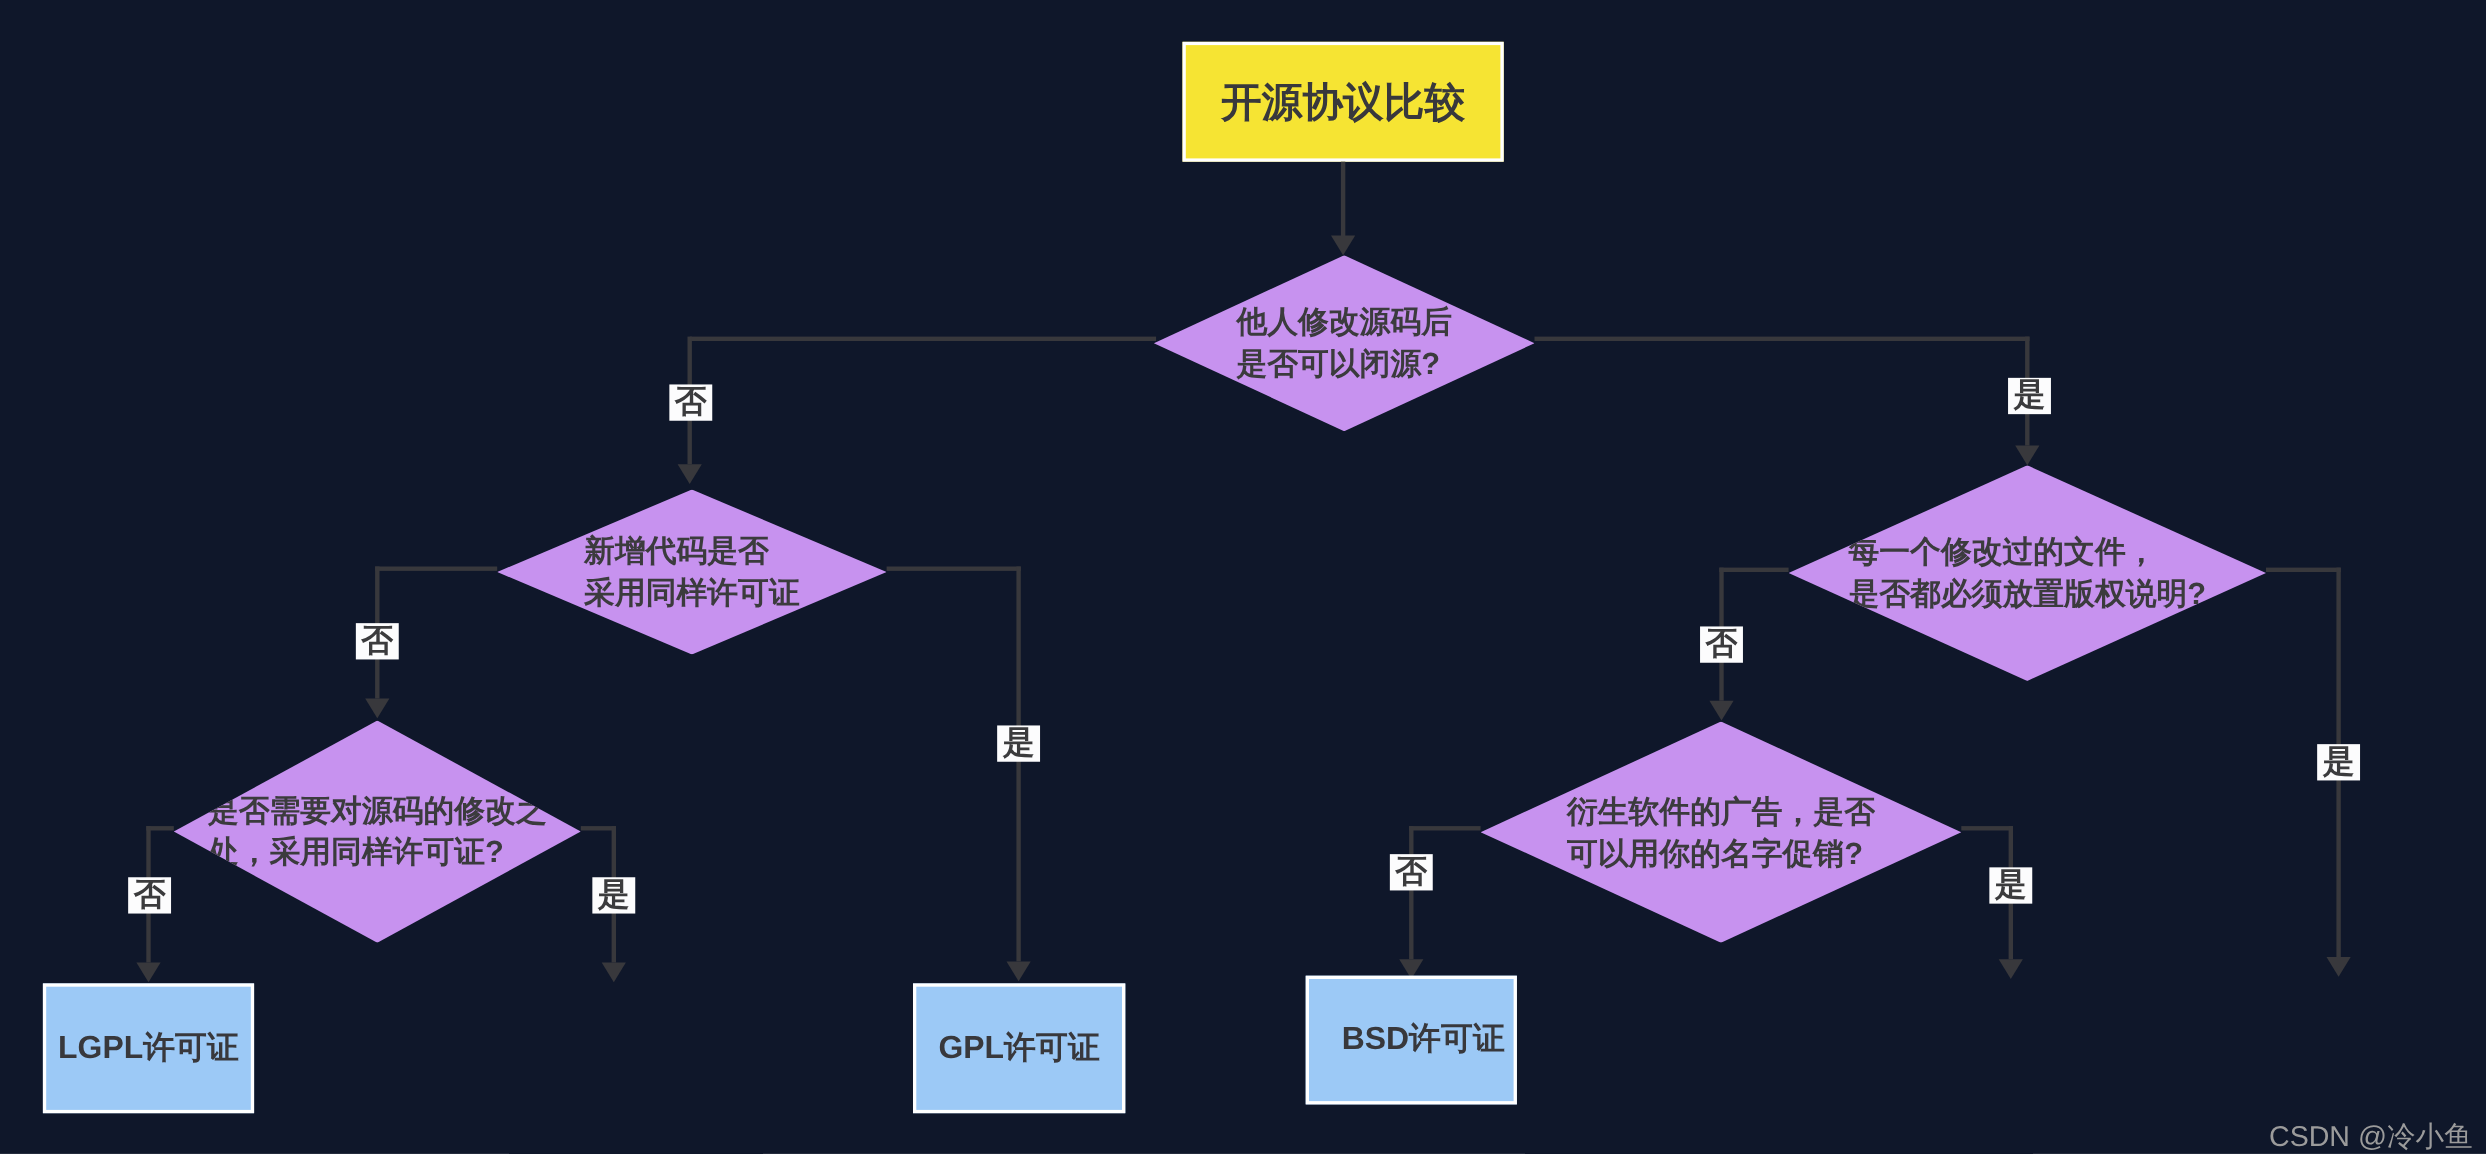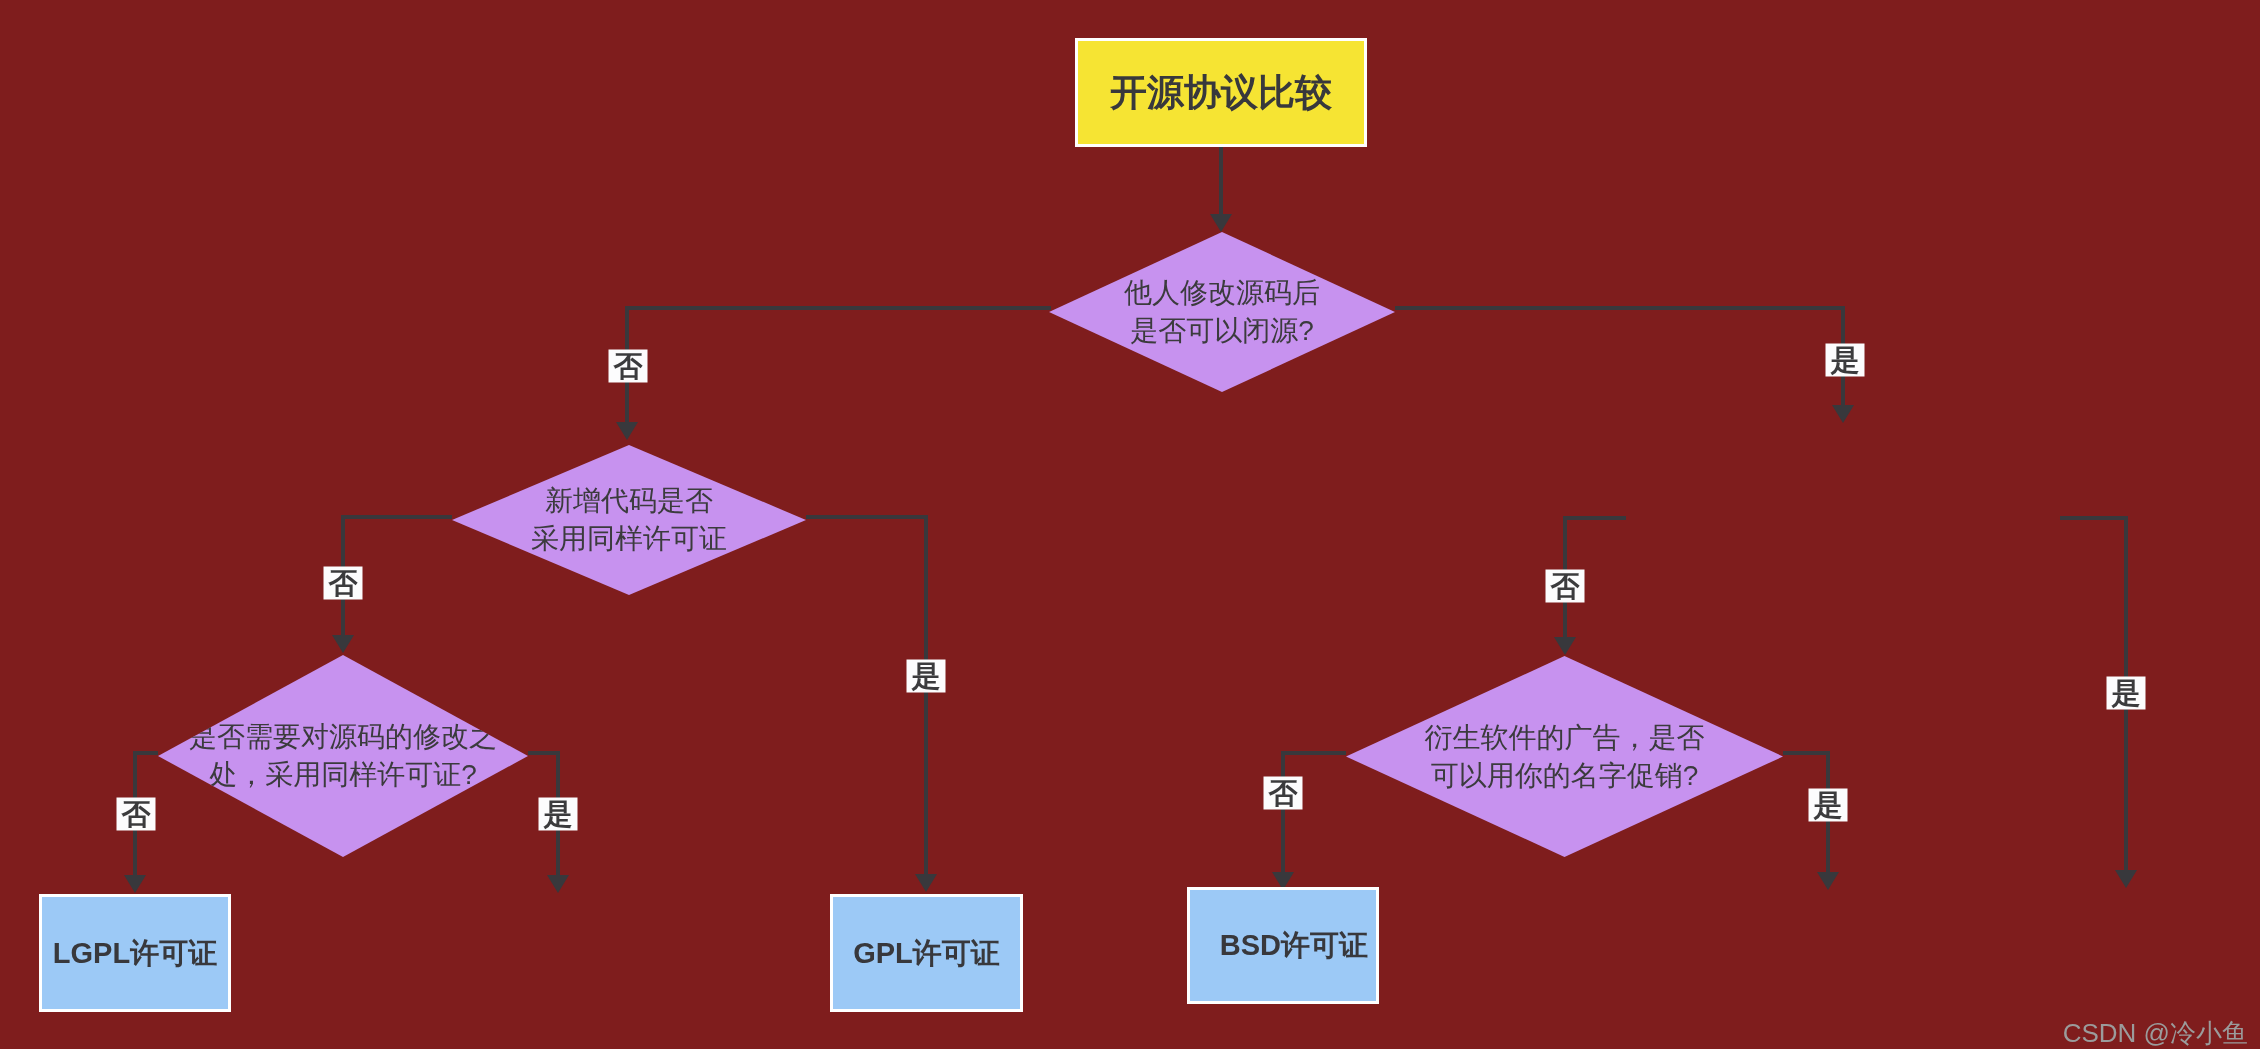--- a/index.html
+++ b/index.html
@@ -8,21 +8,21 @@
     width: 2260px;
     height: 1049px;
     background: #F7F7F8;
     font-family: "Liberation Sans", sans-serif;
     overflow: hidden;
   }
   #canvas {
     position: relative;
     width: 2260px;
     height: 1049px;
-    background: #7f1d1d;
+    background: #0f172a;
   }
   .line {
     position: absolute;
     background: #38383C;
   }
   .head {
     position: absolute;
     width: 0; height: 0;
     border-left: 11px solid transparent;
     border-right: 11px solid transparent;
@@ -38,22 +38,22 @@
     display: flex; align-items: center; justify-content: center;
     font-size: 37px; font-weight: bold; color: #38383C;
   }
   .diamond {
     position: absolute;
     clip-path: polygon(50% 0%, 100% 50%, 50% 100%, 0% 50%);
     background: #C792EF;
     display: flex; align-items: center; justify-content: center;
   }
   .dlabel {
-    font-size: 28px; font-weight: normal; color: #3B3B3D;
-    text-align: center; line-height: 1.35;
+    font-size: 28px; font-weight: bold; color: #3B3B3D;
+    text-align: left; line-height: 1.35;
     white-space: pre-line;
   }
   .result-box {
     position: absolute;
     background: #9CC9F6;
     border: 3px solid #FFFFFF;
     box-sizing: border-box;
     display: flex; align-items: center; justify-content: center;
     font-size: 29px; font-weight: bold; color: #38383C;
     text-align: center; line-height: 1.25;
@@ -123,20 +123,24 @@
   <div class="line" style="left:806px; top:515px; width:122px; height:4px;"></div>
   <div class="line" style="left:924px; top:515px; width:4px; height:359px;"></div>
   <div class="head" style="left:915px; top:874px;"></div>
   <div class="elabel" style="left:926px; top:676px;">是</div>
 
   <div class="line" style="left:1395px; top:306px; width:450px; height:4px;"></div>
   <div class="line" style="left:1841px; top:306px; width:4px; height:99px;"></div>
   <div class="head" style="left:1832px; top:405px;"></div>
   <div class="elabel" style="left:1845px; top:360px;">是</div>
 
+  <div class="diamond" style="left:1626px; top:423px; width:434px; height:196px;">
+    <div class="dlabel">每一个修改过的文件，
+是否都必须放置版权说明?</div>
+  </div>
 
   <div class="line" style="left:1563px; top:516px; width:63px; height:4px;"></div>
   <div class="line" style="left:1563px; top:516px; width:4px; height:121px;"></div>
   <div class="head" style="left:1554px; top:637px;"></div>
   <div class="elabel" style="left:1565px; top:586px;">否</div>
 
   <div class="diamond" style="left:1346px; top:656px; width:437px; height:201px;">
     <div class="dlabel">衍生软件的广告，是否
 可以用你的名字促销?</div>
   </div>

